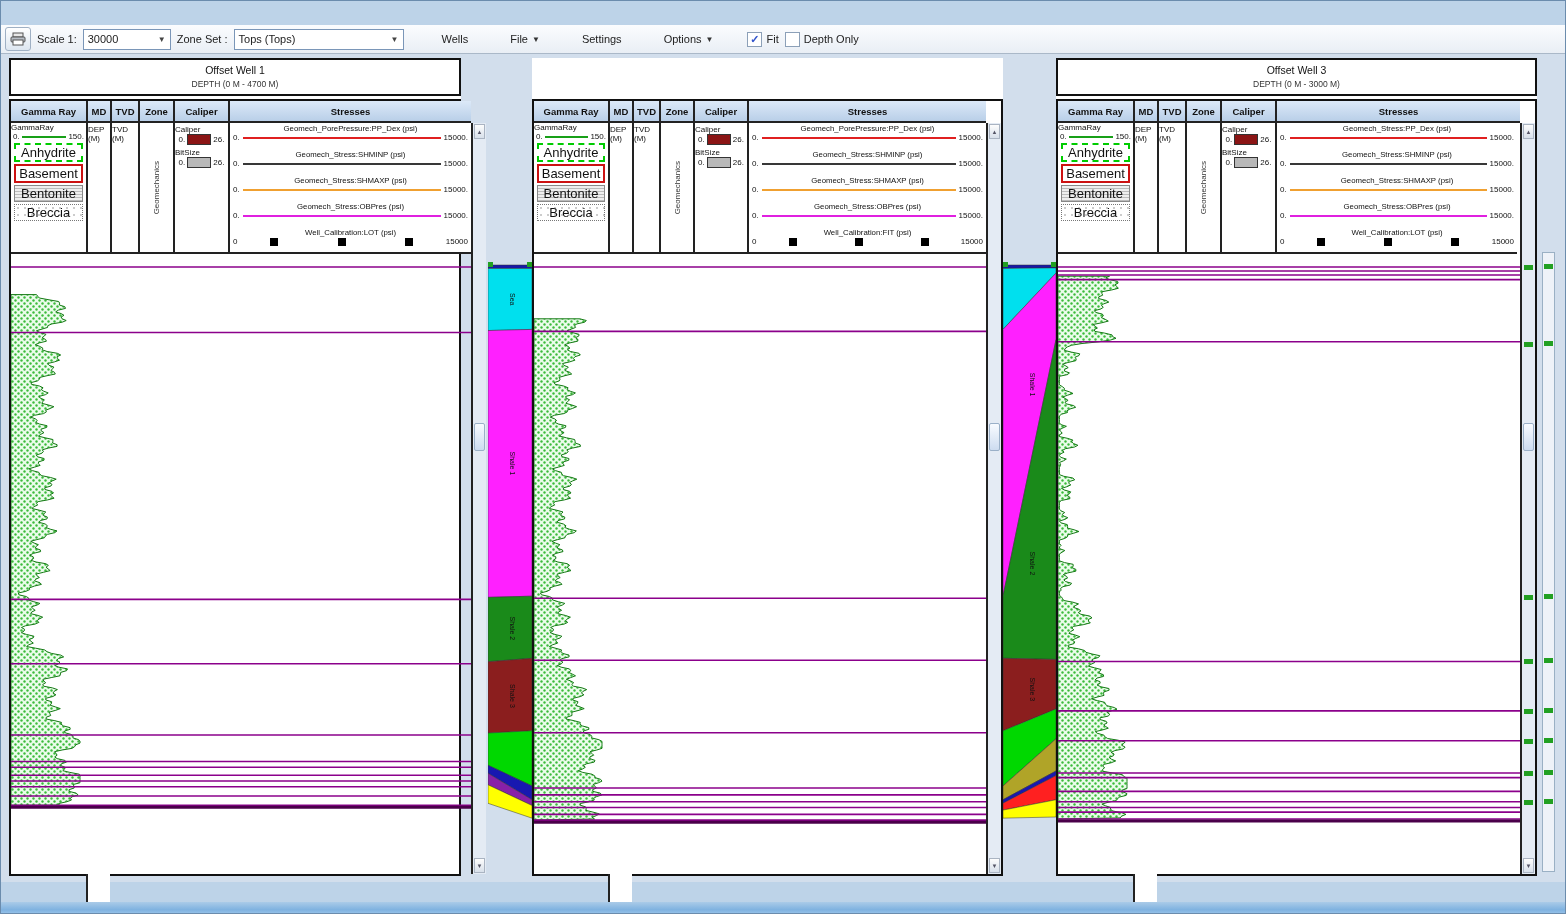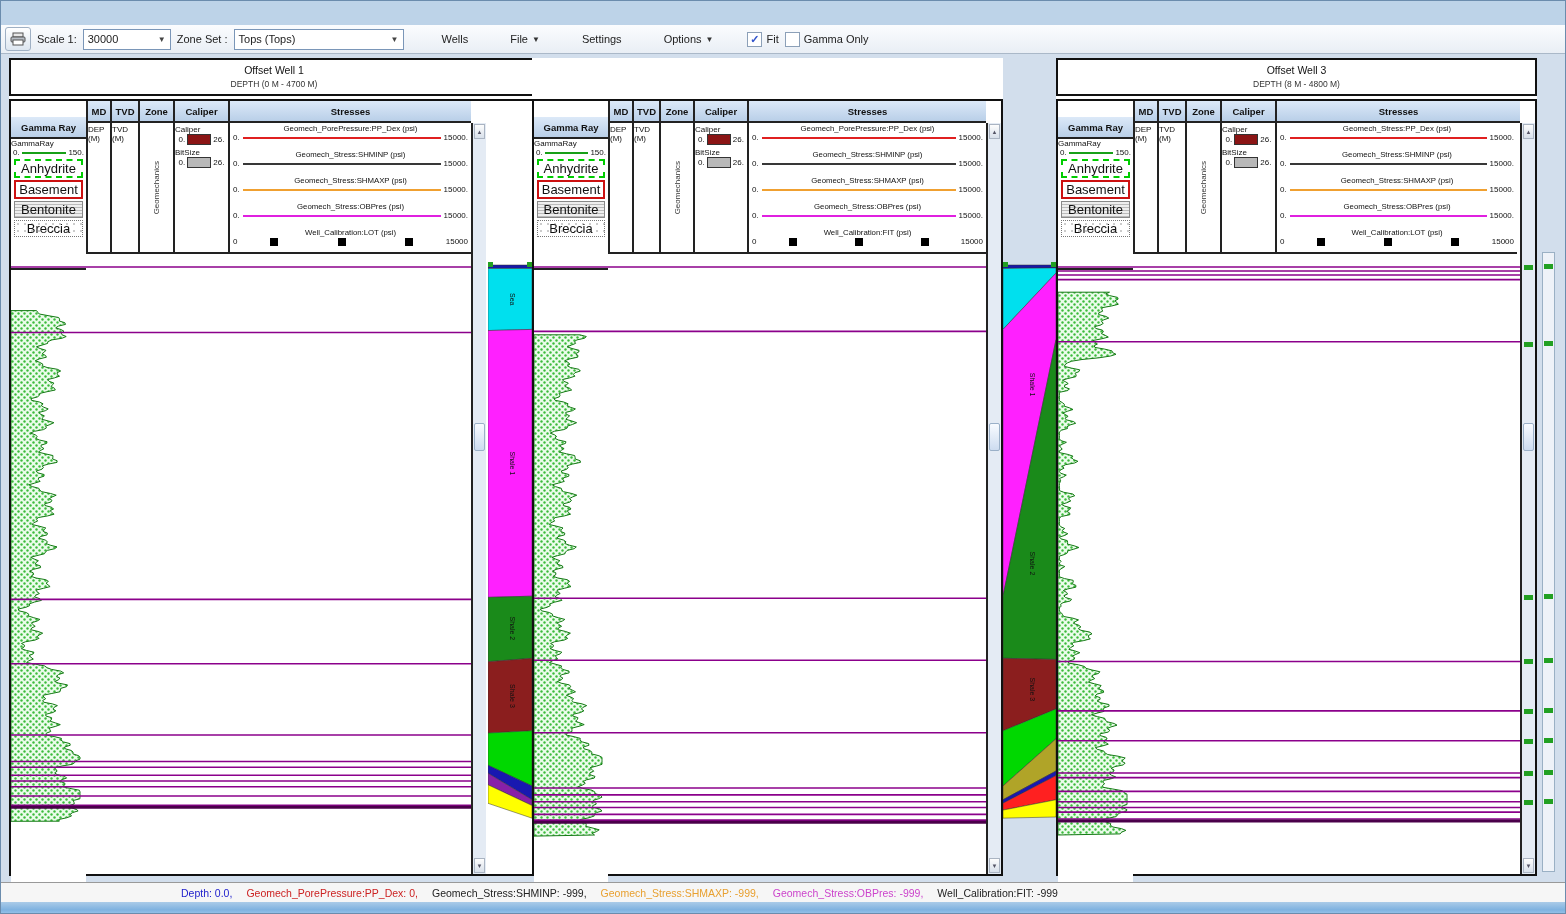--- a/index.html
+++ b/index.html
@@ -30,21 +30,21 @@
     justify-content:center;font-size:11px;color:#3355cc;font-weight:bold;line-height:1;}
   
   #workspace{position:absolute;left:0;top:53px;width:1566px;height:828px;background:#d2deec;}
   .panel{position:absolute;top:4px;height:818px;background:#fff;}
   .ptitle{position:absolute;left:0;top:0;right:0;height:38px;border:2px solid #111;background:#fff;
     box-sizing:border-box;text-align:center;}
   .ptitle .l1{font-size:10.5px;margin-top:4px;color:#111;}
   .ptitle .l2{font-size:8.5px;margin-top:3px;color:#333;}
   .trackarea{position:absolute;left:0;top:41px;right:0;bottom:0;border:2px solid #111;background:#fff;box-sizing:border-box;}
   .tcol{position:absolute;box-sizing:border-box;border-left:2px solid #222;}
-  .tcol.first{border-left:none;margin-top:16px;}
+  .tcol.first{border-left:none;}
   .thead{background:linear-gradient(#dce9f8,#b9cfe8);border-bottom:2px solid #222;display:flex;
     align-items:center;justify-content:center;font-size:9.5px;font-weight:bold;color:#111;}
   .tlegend{border-bottom:2px solid #222;background:#fff;overflow:hidden;font-size:8px;color:#111;}
   .tlog{background:#fff;overflow:hidden;position:relative;}
   .cent{text-align:left;}
   .glegline{display:flex;align-items:center;gap:2px;padding:0 2px;font-size:8px;}
   .glegline .ln{flex:1;height:0;border-top:2px solid #18a018;}
   .lith{margin:2px 3px;height:15px;display:flex;align-items:center;justify-content:center;
     font-size:13px;background:#fff;color:#111;white-space:nowrap;overflow:hidden;}
   .lith.anhydrite{border:2px dashed #00cc00;}
@@ -114,26 +114,26 @@
           <span class="arr">▼</span>
         </div>
       </div>
     <div style="width:14px"></div>
     <div class="chk">
       <span class="chkbox" id="fitbox">✓</span>
       <span>Fit</span>
     </div>
     <div class="chk">
       <span class="chkbox" id="topsbox"></span>
-      <span>Gamma Only</span>
+      <span>Depth Only</span>
     </div>
   </div>
 
   <div id="workspace">
-      <div class="panel" style="left: 8px; width: 530px;">
+      <div class="panel" style="left: 8px; width: 452px;">
         <div class="ptitle">
           <div class="l1">Offset Well 1</div>
           <div class="l2">DEPTH (0 M - 4700 M)</div>
         </div>
         <div class="trackarea">
           <div class="tcol thead first" style="left: 0px; top: 0px; width: 75px; height: 22px;">
             <span>Gamma Ray</span>
           </div>
           <div class="tcol tlegend first" style="left: 0px; top: 22px; width: 75px; height: 131px;">
             <div class="cent" style="font-size: 8px;">GammaRay</div>
@@ -401,21 +401,21 @@
             <line x1="0" y1="553.5" x2="452" y2="553.5" stroke="#8b008b" stroke-width="1.6"></line>
             <line x1="0" y1="560.4" x2="452" y2="560.4" stroke="#8b008b" stroke-width="1.6"></line>
             <line x1="0" y1="566.15" x2="452" y2="566.15" stroke="#8b008b" stroke-width="1.6"></line>
             <line x1="0" y1="568.15" x2="452" y2="568.15" stroke="#4a004a" stroke-width="3"></line>
           </svg>
         </div>
       </div>
       <div class="panel" style="left: 1055px; width: 481px;">
         <div class="ptitle">
           <div class="l1">Offset Well 3</div>
-          <div class="l2">DEPTH (8 M - 4800 M)</div>
+          <div class="l2">DEPTH (0 M - 3000 M)</div>
         </div>
         <div class="trackarea">
           <div class="tcol thead first" style="left: 0px; top: 0px; width: 75px; height: 22px;">
             <span>Gamma Ray</span>
           </div>
           <div class="tcol tlegend first" style="left: 0px; top: 22px; width: 75px; height: 131px;">
             <div class="cent" style="font-size: 8px;">GammaRay</div>
             <div class="glegline">
               <span>0.</span>
               <span class="ln"></span>
@@ -601,22 +601,14 @@
         <div class="smark" style="top: 88.05px; left: 1px;"></div>
         <div class="smark" style="top: 341.05px; left: 1px;"></div>
         <div class="smark" style="top: 405.45px; left: 1px;"></div>
         <div class="smark" style="top: 454.9px; left: 1px;"></div>
         <div class="smark" style="top: 484.8px; left: 1px;"></div>
         <div class="smark" style="top: 517px; left: 1px;"></div>
         <div class="smark" style="top: 545.75px; left: 1px;"></div>
       </div>
     </div>
 
-  <div id="statusbar">
-      <span style="color: rgb(34, 34, 204);">Depth: 0.0,</span>
-      <span style="color: rgb(204, 34, 34);">Geomech_PorePressure:PP_Dex: 0,</span>
-      <span style="color: rgb(34, 34, 34);">Geomech_Stress:SHMINP: -999,</span>
-      <span style="color: rgb(232, 160, 48);">Geomech_Stress:SHMAXP: -999,</span>
-      <span style="color: rgb(204, 68, 204);">Geomech_Stress:OBPres: -999,</span>
-      <span style="color: rgb(34, 34, 34);">Well_Calibration:FIT: -999</span>
-    </div>
   <div id="bottomedge"></div>
 </div>
 
 </body></html>

